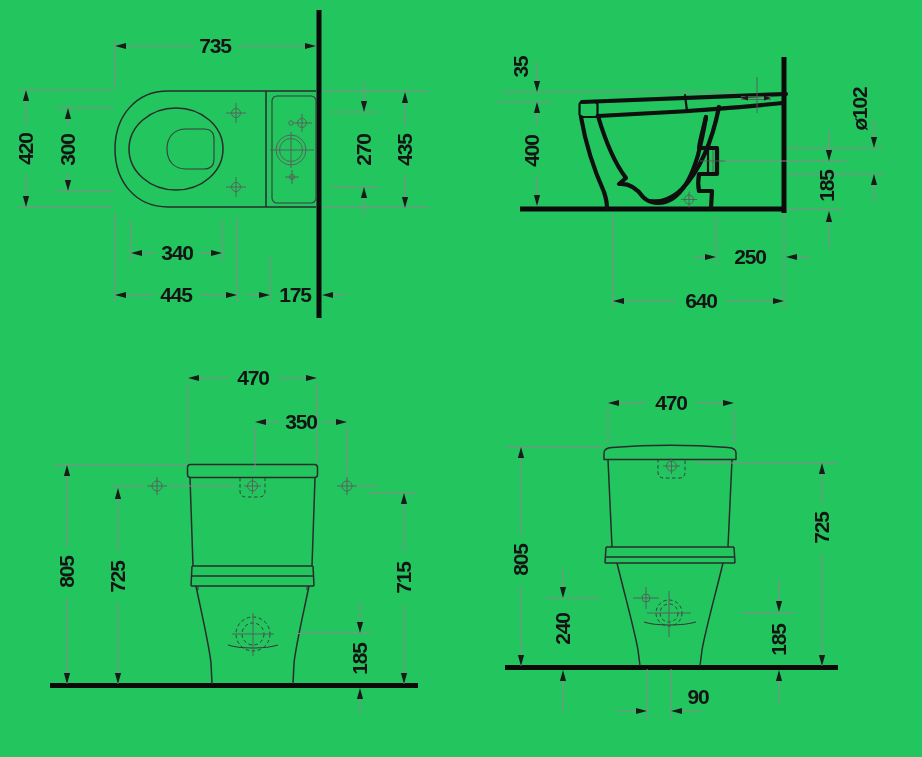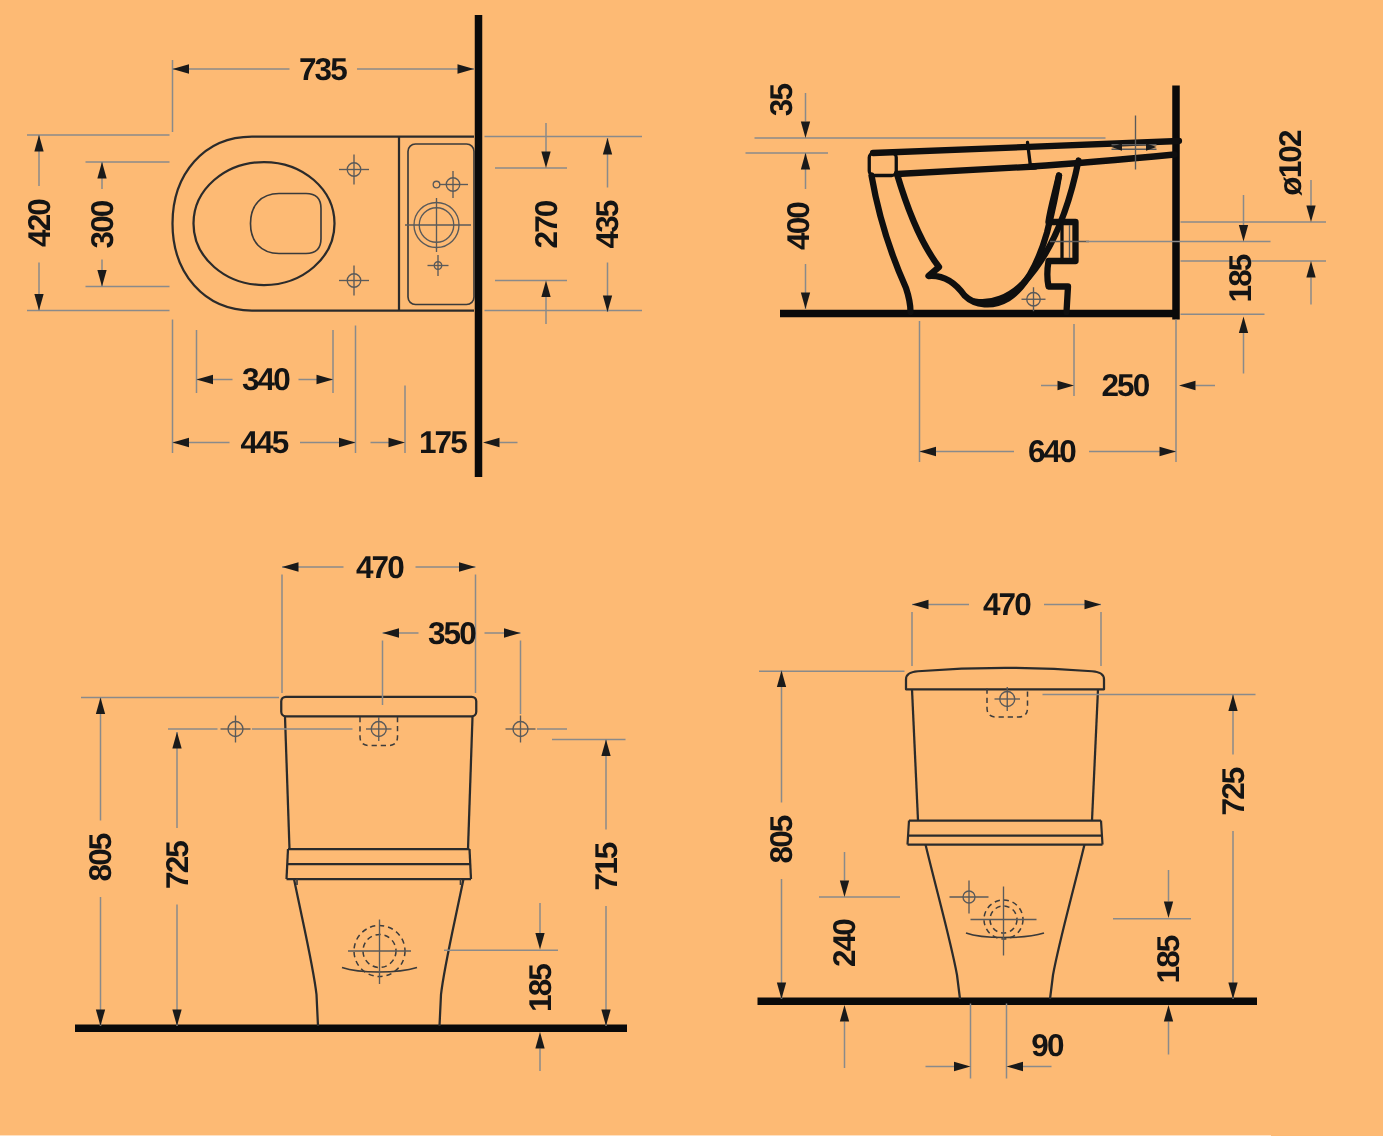--- a/index.html
+++ b/index.html
@@ -1,16 +1,16 @@
 <!DOCTYPE html>
 <html><head>
 <meta charset="utf-8">
 <style>
   html,body{margin:0;padding:0;background:#ffffff;}
-  .stage{position:relative;width:922px;height:757px;background:#fdba74;overflow:hidden;}
+  .stage{position:relative;width:922px;height:757px;background:#22c55e;overflow:hidden;}
   svg{display:block;}
   .obj{stroke:#2b2b2b;stroke-width:1.5;fill:none;stroke-linejoin:round;}
   .obj2{stroke:#3a3a3a;stroke-width:1.1;fill:none;}
   .thk{stroke:#0f0f0f;stroke-width:4.2;fill:none;stroke-linecap:round;stroke-linejoin:round;}
   .med{stroke:#0f0f0f;stroke-width:2.2;fill:none;stroke-linecap:round;}
   .wall{stroke:#0a0a0a;stroke-width:5;fill:none;}
   .dim{stroke:#8a8a8a;stroke-width:1;fill:none;}
   .xh{stroke:#5a5a5a;stroke-width:0.9;fill:none;}
   .dash{stroke:#3c3c3c;stroke-width:1;fill:none;stroke-dasharray:3.5 2.6;}
   .arr{fill:#1a1a1a;}

